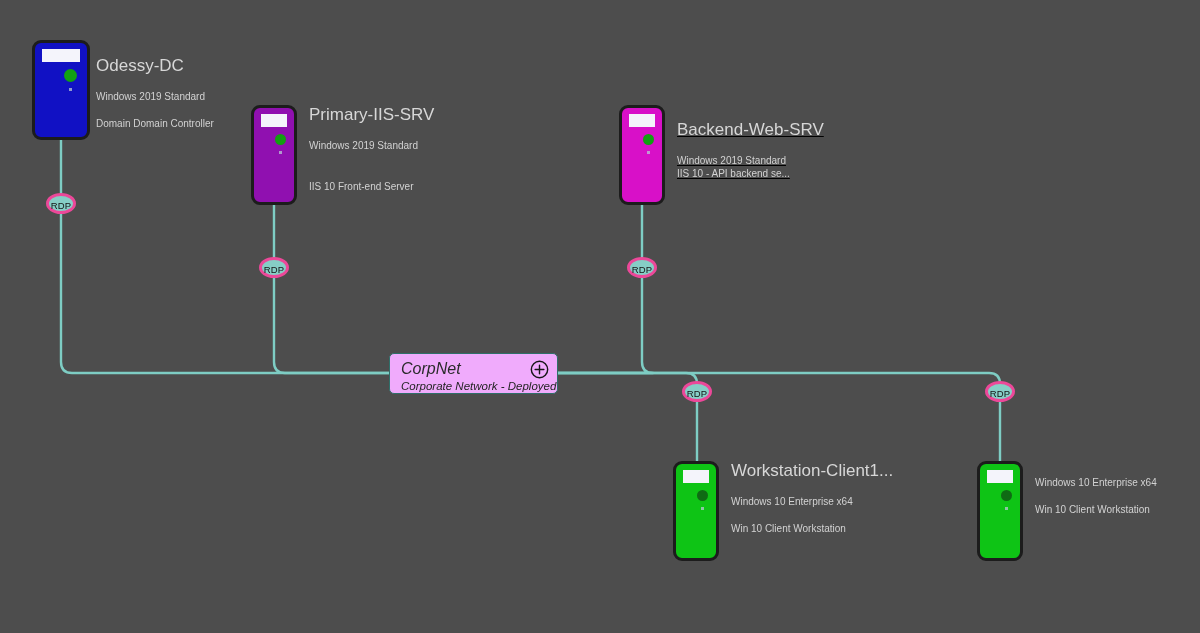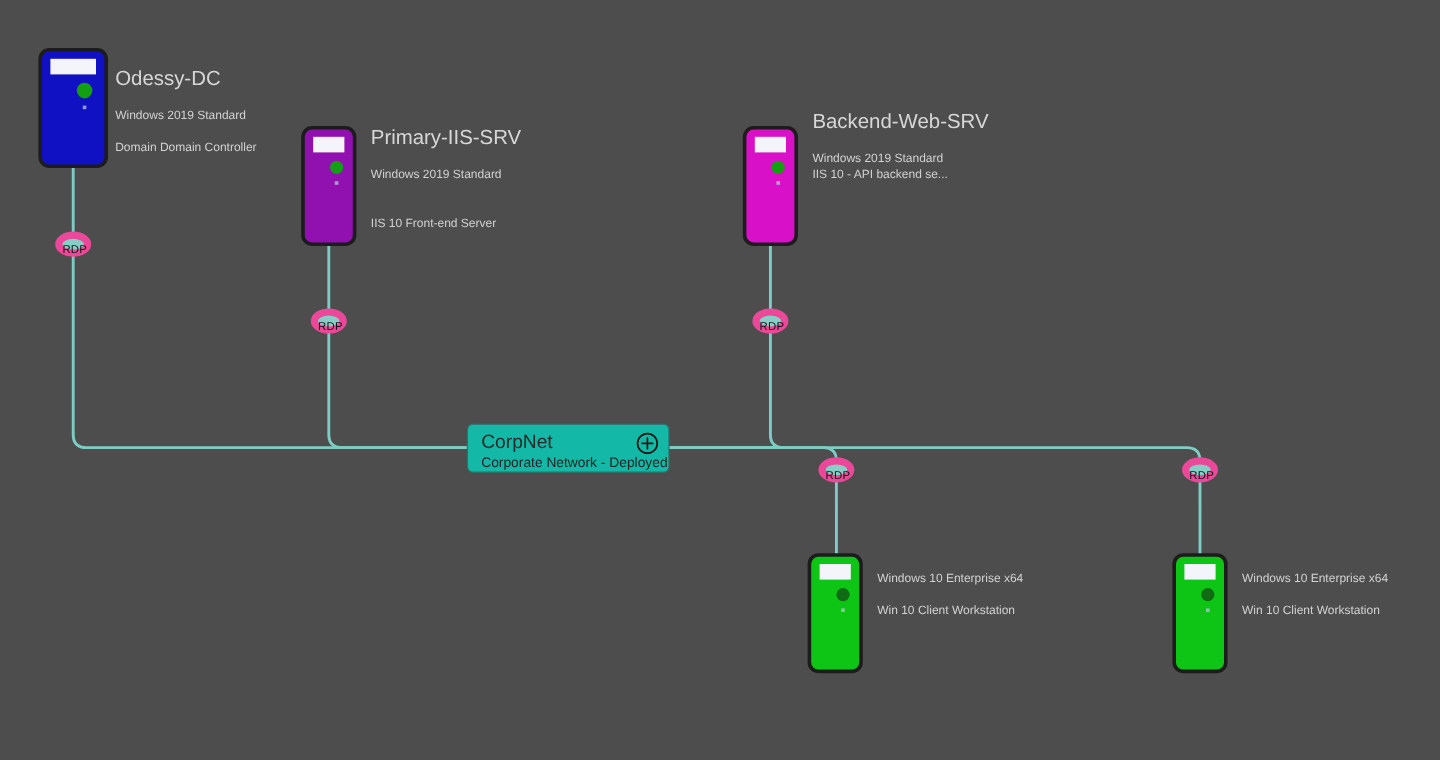--- a/index.html
+++ b/index.html
@@ -69,23 +69,24 @@
     color: #d2d2d2;
     font-size: 10px;
     line-height: 13px;
     white-space: nowrap;
   }
 
   
   .net-node {
     position: absolute;
     box-sizing: border-box;
-    background: #14b8a6;
+    background: #f0abfc;
     border: 1px solid #2f6f69;
     border-radius: 5px;
+    font-style: italic;
   }
   .net-title {
     position: absolute;
     left: 11px;
     top: 6px;
     color: #2b2b2b;
     font-size: 16px;
     line-height: 18px;
     white-space: nowrap;
   }
@@ -108,21 +109,21 @@
 
   
   .rdp-badge {
     position: absolute;
     width: 30px;
     height: 21px;
     margin-left: -15px;
     margin-top: -10.5px;
     box-sizing: border-box;
     background: #86cec6;
-    border: 6px solid #ec4899;
+    border: 3px solid #ec4899;
     border-radius: 50%;
     color: #141414;
     font-size: 9.5px;
     line-height: 19px;
     text-align: center;
     letter-spacing: .2px;
   }
 </style>
 </head>
 <body>
@@ -165,34 +166,35 @@
     <div class="vm-line" style="margin-top:28px;">IIS 10 Front-end Server</div>
   </div>
 
   <div class="vm-node" style="left:619px; top:105px; width:46px; height:100px;">
     <div class="vm-icon" style="width:46px; height:100px; background:#d810c8;">
       <div class="vm-screen"></div>
       <div class="vm-dot" style="right:8px; top:26px; width:11px; height:11px; background:#12a012;"></div>
       <div class="vm-subdot" style="right:12px; top:43px;"></div>
     </div>
   </div>
-  <div class="vm-text" style="left:677px; top:92px;">
+  <div class="vm-text" style="left:677px; top:120px;text-decoration:underline;">
     <div class="vm-title">Backend-Web-SRV</div>
     <div class="vm-line" style="margin-top:15px;">Windows 2019 Standard</div>
     <div class="vm-line" style="">IIS 10 - API backend se...</div>
   </div>
 
   <div class="vm-node" style="left:673px; top:461px; width:46px; height:100px;">
     <div class="vm-icon" style="width:46px; height:100px; background:#0ec415;">
       <div class="vm-screen"></div>
       <div class="vm-dot" style="right:8px; top:26px; width:11px; height:11px; background:#0f6b14;"></div>
       <div class="vm-subdot" style="right:12px; top:43px;"></div>
     </div>
   </div>
   <div class="vm-text" style="left:731px; top:461px;">
+    <div class="vm-title">Workstation-Client1...</div>
     <div class="vm-line" style="margin-top:15px;">Windows 10 Enterprise x64</div>
     <div class="vm-line" style="margin-top:14px;">Win 10 Client Workstation</div>
   </div>
 
   <div class="vm-node" style="left:977px; top:461px; width:46px; height:100px;">
     <div class="vm-icon" style="width:46px; height:100px; background:#0ec415;">
       <div class="vm-screen"></div>
       <div class="vm-dot" style="right:8px; top:26px; width:11px; height:11px; background:#0f6b14;"></div>
       <div class="vm-subdot" style="right:12px; top:43px;"></div>
     </div>

